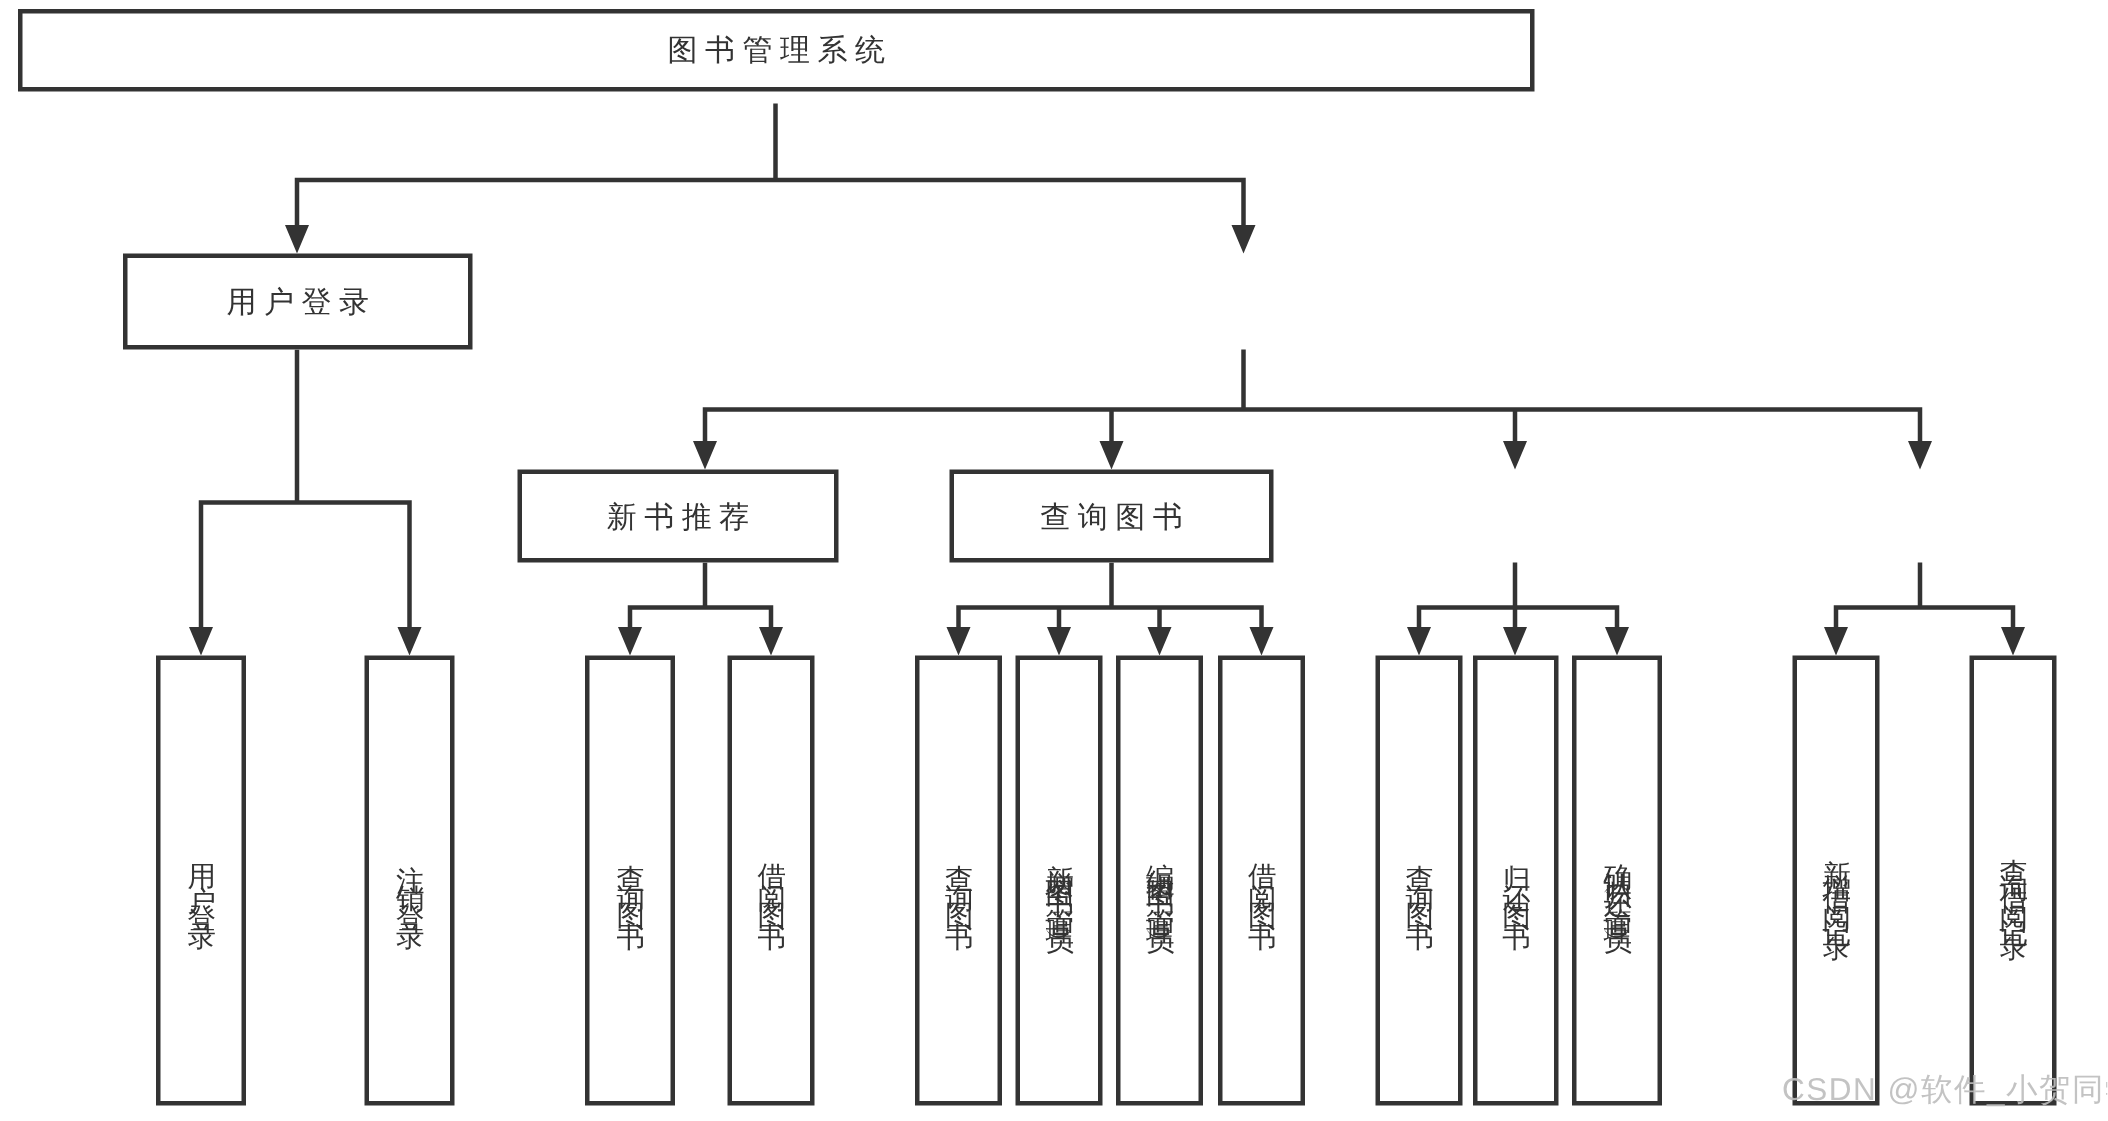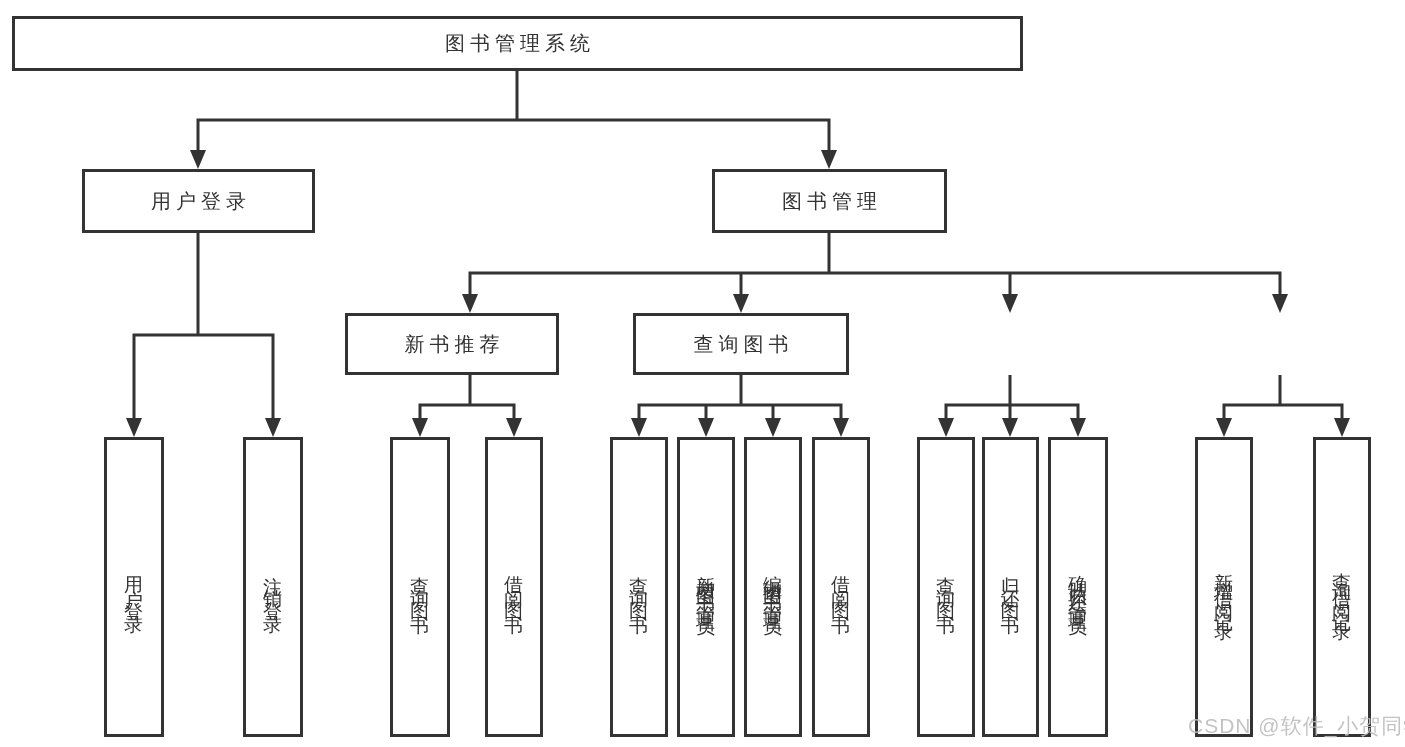--- a/index.html
+++ b/index.html
@@ -85,29 +85,26 @@
     <path class="l" d="M741 375 V406 M637.5 405 H842.5 M639 405 V419 M706 405 V419 M773 405 V419 M841 405 V419"></path>
     <path class="a" d="M631 418 L647 418 L639 437 Z M698 418 L714 418 L706 437 Z M765 418 L781 418 L773 437 Z M833 418 L849 418 L841 437 Z"></path>
 
     <path class="l" d="M1010 375 V406 M944.5 405 H1079.5 M946 405 V419 M1010 405 V419 M1078 405 V419"></path>
     <path class="a" d="M938 418 L954 418 L946 437 Z M1002 418 L1018 418 L1010 437 Z M1070 418 L1086 418 L1078 437 Z"></path>
 
     <path class="l" d="M1280 375 V406 M1222.5 405 H1343.5 M1224 405 V419 M1342 405 V419"></path>
     <path class="a" d="M1216 418 L1232 418 L1224 437 Z M1334 418 L1350 418 L1342 437 Z"></path>
   </svg>
 
-  <div class="hbox" style="left:12px; top:16px; width:1011px; height:55px;">
+  <div class="hbox" style="left:12px; top:6px; width:1011px; height:55px;">
     <span>图书管理系统</span>
   </div>
 
   <div class="hbox" style="left:82px; top:169px; width:233px; height:64px;">
     <span>用户登录</span>
-  </div>
-  <div class="hbox" style="left:712px; top:169px; width:235px; height:64px;">
-    <span>图书管理</span>
   </div>
 
   <div class="hbox" style="left:345px; top:313px; width:214px; height:62px;">
     <span>新书推荐</span>
   </div>
   <div class="hbox" style="left:633px; top:313px; width:216px; height:62px;">
     <span>查询图书</span>
   </div>
 
   <div class="vbox ls-wide" style="left:104px; top:437px; width:60px; height:300px;">

